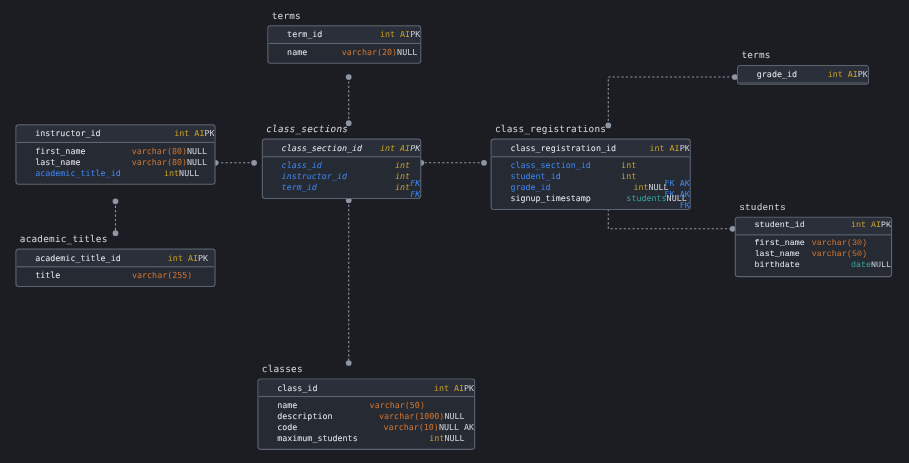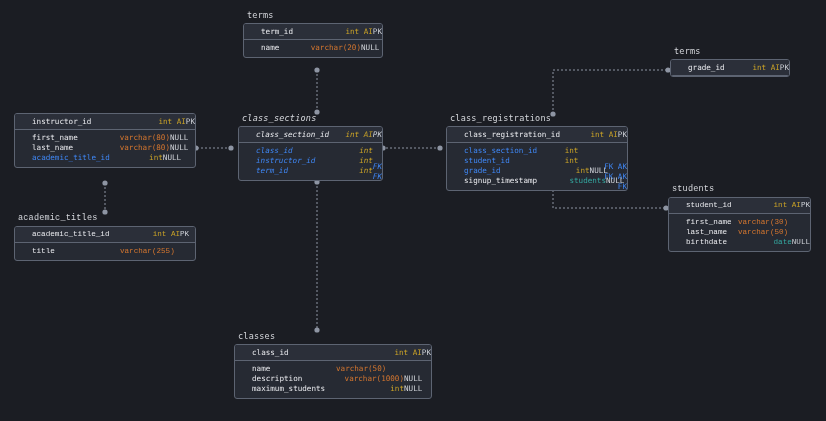--- a/index.html
+++ b/index.html
@@ -140,21 +140,21 @@
         <div class="row">
           <span class="c-name fk" style="width:78px">academic_title_id</span>
           <span class="c-type int" style="width:60px">int</span>
           <span class="c-null" style="width:26px">NULL</span>
           <span class="c-key fk">FK</span>
         </div>
       </div>
     </div>
   </div>
 
-  <div class="table" style="left:14px;top:213px;width:182px;font-family:Liberation Mono, monospace;">
+  <div class="table" style="left:14px;top:213px;width:182px;">
     <div class="tbl-title">academic_titles</div>
     <div class="tbl-box">
       <div class="pk-row">
         <div class="row">
           <span class="c-name" style="width:94px">academic_title_id</span>
           <span class="c-type int" style="width:54px">int AI</span>
           <span class="c-key">PK</span>
         </div>
       </div>
       <div class="rows">
@@ -276,20 +276,25 @@
         <div class="row">
           <span class="c-name" style="width:84px">name</span>
           <span class="c-type">varchar(50)</span>
         </div>
         <div class="row">
           <span class="c-name" style="width:84px">description</span>
           <span class="c-type" style="width:68px">varchar(1000)</span>
           <span class="c-null">NULL</span>
         </div>
         <div class="row">
+          <span class="c-name" style="width:84px">code</span>
+          <span class="c-type" style="width:68px">varchar(10)</span>
+          <span class="c-null">NULL AK</span>
+        </div>
+        <div class="row">
           <span class="c-name" style="width:84px">maximum_students</span>
           <span class="c-type int" style="width:68px">int</span>
           <span class="c-null">NULL</span>
         </div>
       </div>
     </div>
   </div>
 
 </div>
 

